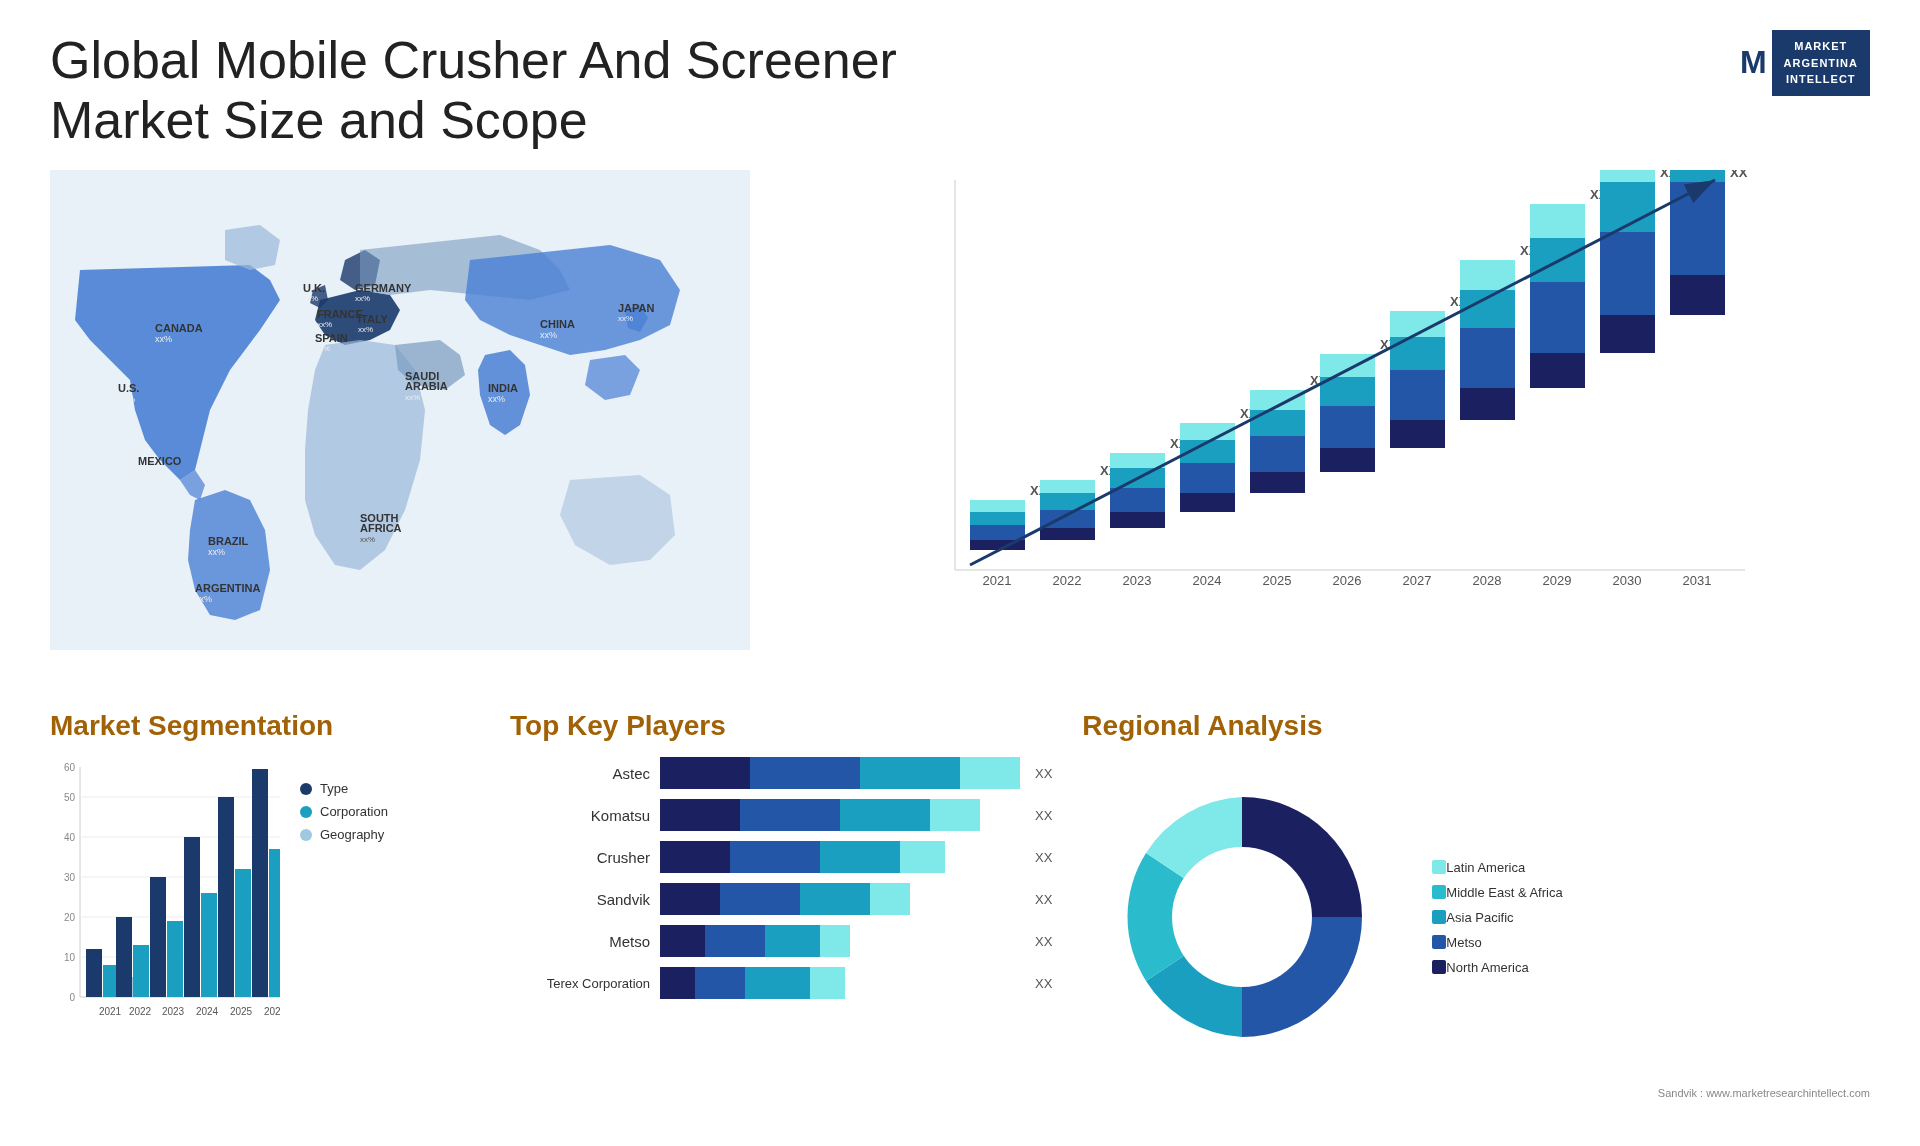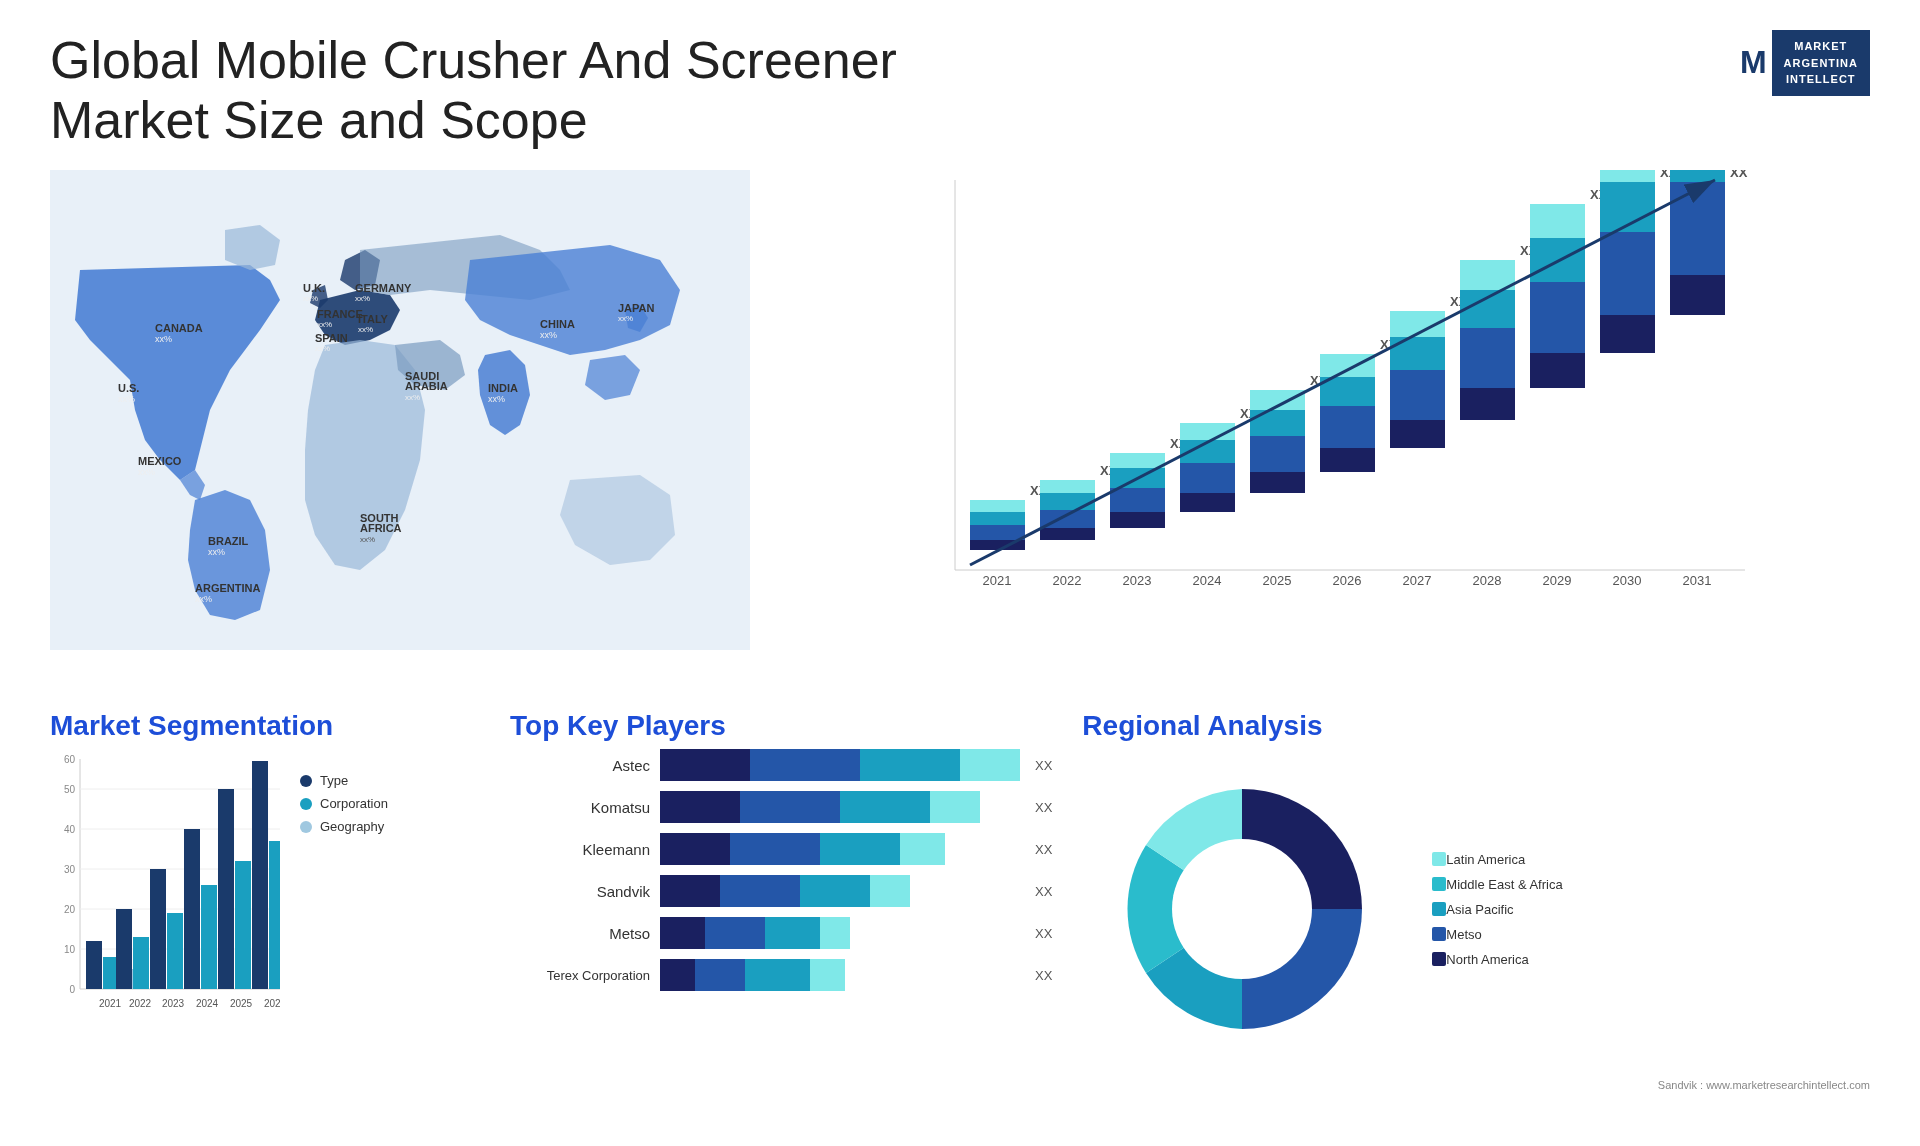--- a/index.html
+++ b/index.html
@@ -92,22 +92,22 @@
       flex: 0 0 520px;
     }
 
     .regional-section {
       flex: 1;
     }
 
     .section-title {
       font-size: 28px;
       font-weight: 700;
-      color: #1d4ed8;
-      margin-bottom: 7px;
+      color: #a16207;
+      margin-bottom: 15px;
     }
 
     .seg-legend {
       display: flex;
       flex-direction: column;
       gap: 8px;
       margin-top: 15px;
     }
 
     .legend-item {
@@ -506,21 +506,21 @@
           <div class="player-bar-container">
             <div class="player-bar-seg" style="width:80px; background:#1a2060;"></div>
             <div class="player-bar-seg" style="width:100px; background:#2456a8;"></div>
             <div class="player-bar-seg" style="width:90px; background:#1a9fc0;"></div>
             <div class="player-bar-seg" style="width:50px; background:#7fe8e8;"></div>
           </div>
           <div class="player-xx">XX</div>
         </div>
 
         <div class="player-row">
-          <div class="player-name">Kleemann</div>
+          <div class="player-name">Crusher</div>
           <div class="player-bar-container">
             <div class="player-bar-seg" style="width:70px; background:#1a2060;"></div>
             <div class="player-bar-seg" style="width:90px; background:#2456a8;"></div>
             <div class="player-bar-seg" style="width:80px; background:#1a9fc0;"></div>
             <div class="player-bar-seg" style="width:45px; background:#7fe8e8;"></div>
           </div>
           <div class="player-xx">XX</div>
         </div>
 
         <div class="player-row">

